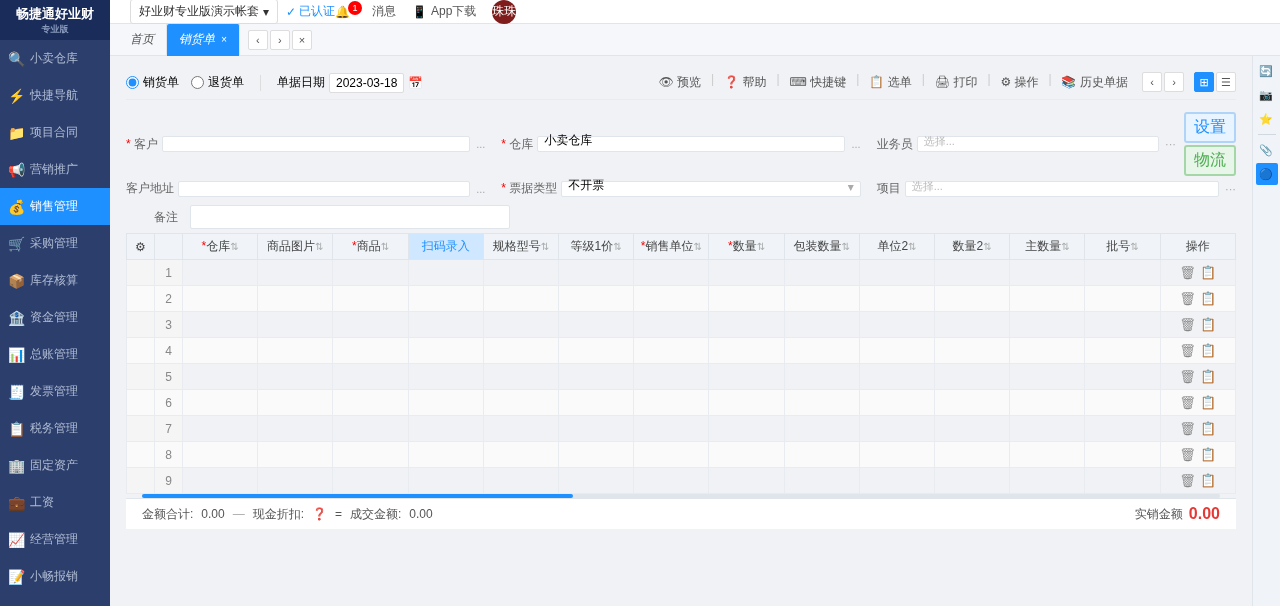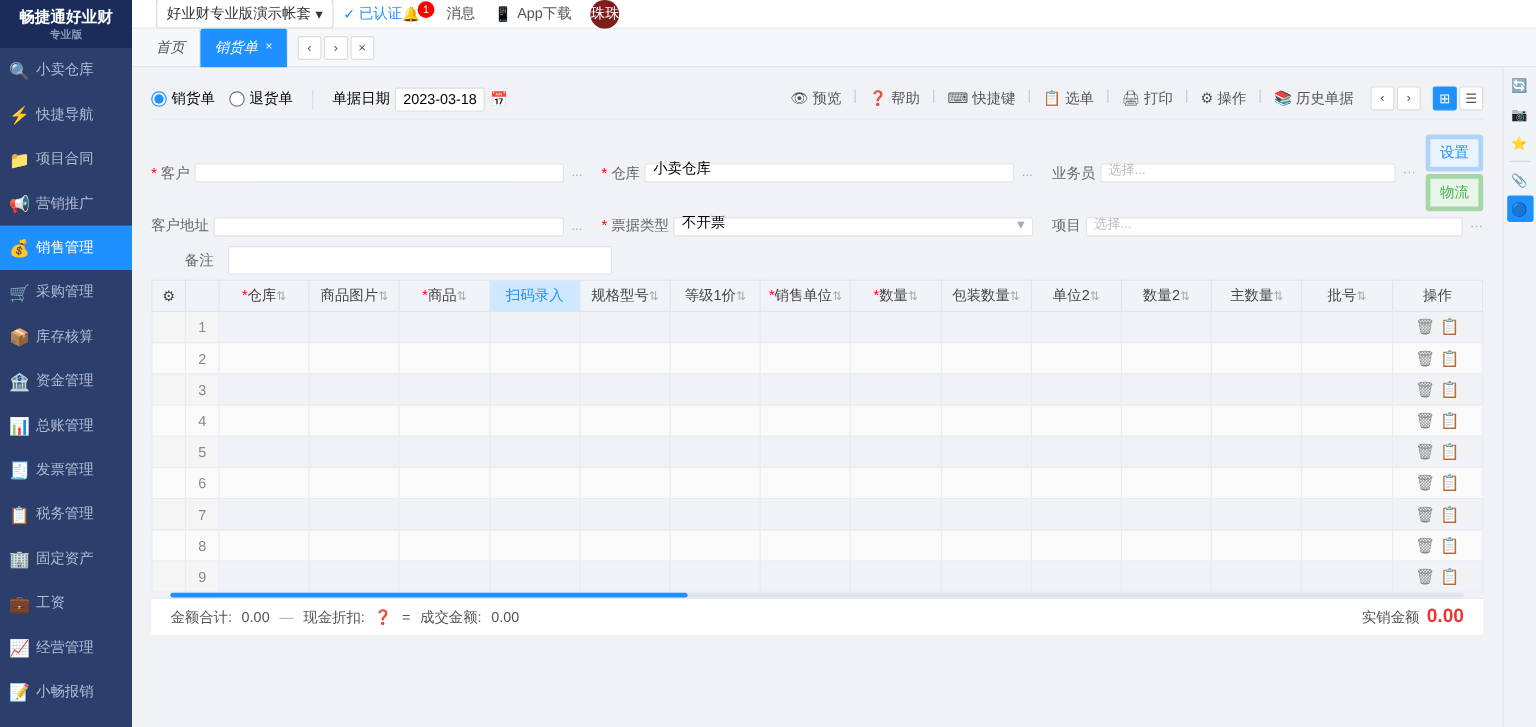--- a/index.html
+++ b/index.html
@@ -33,21 +33,21 @@
     .tab-item.active { background: #1e90ff; color: #fff; border-radius: 2px 2px 0 0; display: flex; gap: 6px; }
     .tab-close { cursor: pointer; font-size: 10px; }
     .form-container { padding: 10px 16px; }
 
     
     .form-toolbar { display: flex; align-items: center; gap: 8px; padding: 6px 0; border-bottom: 1px solid #e8ecf0; margin-bottom: 8px; flex-wrap: wrap; }
     .radio-group { display: flex; align-items: center; gap: 12px; }
     .radio-item { display: flex; align-items: center; gap: 4px; cursor: pointer; }
     .form-field-row { display: flex; align-items: center; font-size: 12px; gap: 4px; }
     .toolbar-actions { margin-left: auto; display: flex; gap: 6px; }
-    .btn-small { padding: 3px 8px; border: 4px solid #a16207; border-radius: 3px; cursor: pointer; font-size: 12px; background: #fff; }
+    .btn-small { padding: 3px 8px; border: 2px solid #a16207; border-radius: 3px; cursor: pointer; font-size: 16px; background: #fff; }
     .btn-small.blue { background: #e8f4ff; color: #1e90ff; border-color: #b0d4f7; }
     .btn-small.green { background: #e8f5e9; color: #4caf50; border-color: #a5d6a7; }
     .select-arrow { color: #aaa; }
 
     
     .detail-tabs { display: flex; border-bottom: 1px solid #e0e4eb; margin: 8px 0 0 0; }
     .detail-tab { padding: 6px 16px; cursor: pointer; color: #555; border-bottom: 2px solid transparent; }
     .detail-tab.active { color: #1e90ff; border-bottom: 2px solid #1e90ff; font-weight: bold; }
 
     

